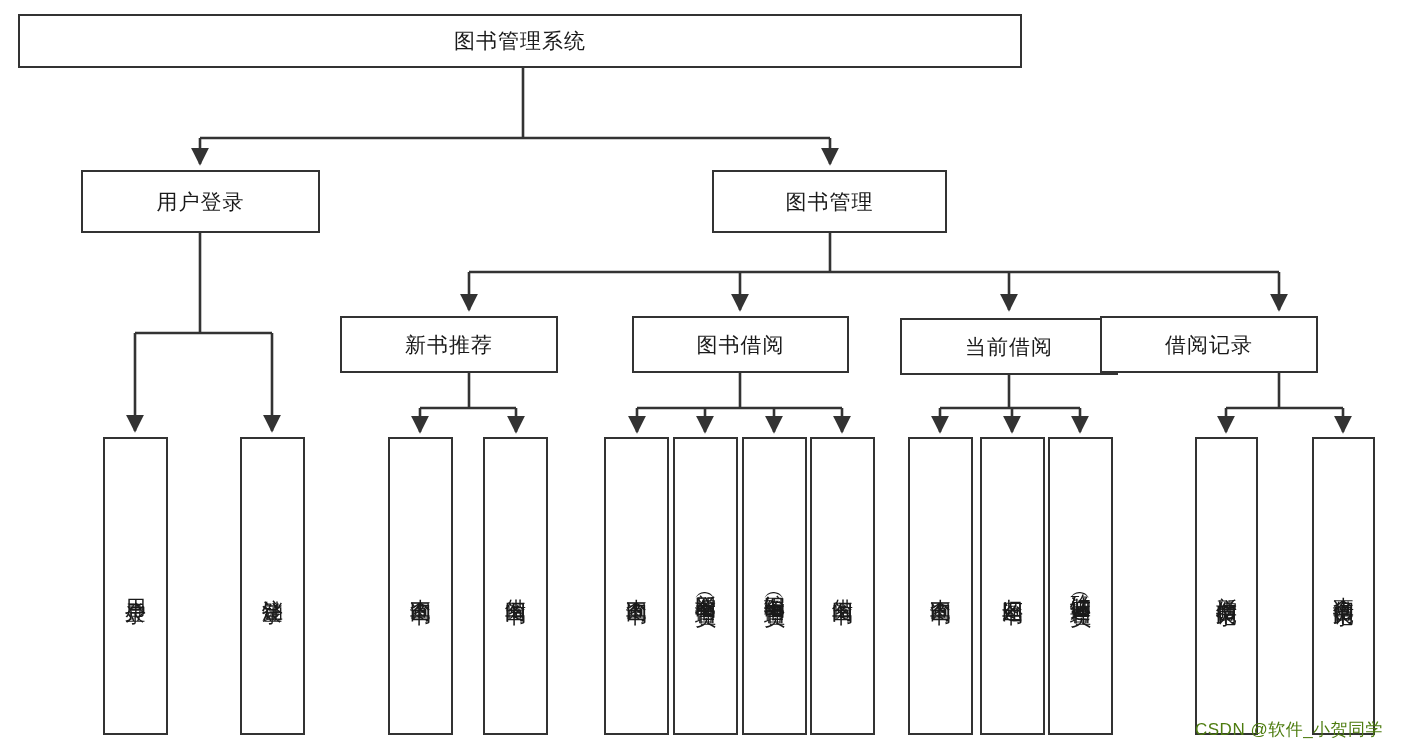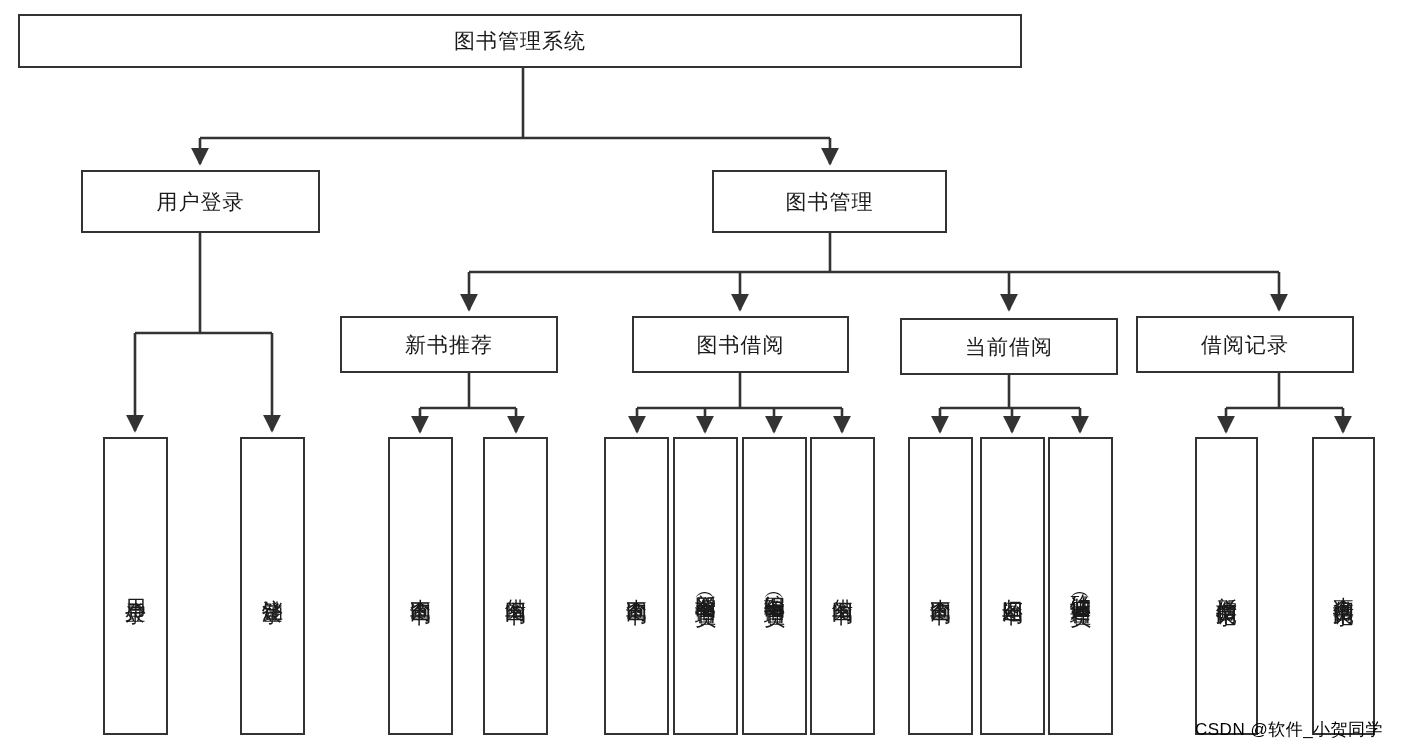--- a/index.html
+++ b/index.html
@@ -49,21 +49,21 @@
     writing-mode: vertical-rl;
     text-orientation: upright;
     font-size: 21px;
     line-height: 1.42;
     letter-spacing: 2px;
     text-align: center;
     white-space: nowrap;
   }
   .watermark {
     position: absolute;
-    color: #000000;
+    color: #4d7c0f;
     font-size: 17px;
     letter-spacing: 0.5px;
     white-space: nowrap;
     z-index: 3;
   }
 </style>
 </head>
 <body>
 
 <div id="canvas">
@@ -131,21 +131,21 @@
 
   <div class="node horiz" style="left:340px; top:316px; width:218px; height:57px;">
     <span>新书推荐</span>
   </div>
   <div class="node horiz" style="left:632px; top:316px; width:217px; height:57px;text-align:right;">
     <span>图书借阅</span>
   </div>
   <div class="node horiz" style="left:900px; top:318px; width:218px; height:57px;">
     <span>当前借阅</span>
   </div>
-  <div class="node horiz" style="left:1136px; top:316px; width:218px; height:57px;">
+  <div class="node horiz" style="left:1100px; top:316px; width:218px; height:57px;">
     <span>借阅记录</span>
   </div>
 
   <div class="node vert" style="left:103px; top:437px; width:65px; height:298px;">
     <span class="vlabel">用户登录</span>
   </div>
   <div class="node vert" style="left:240px; top:437px; width:65px; height:298px;">
     <span class="vlabel">注销登录</span>
   </div>
 

